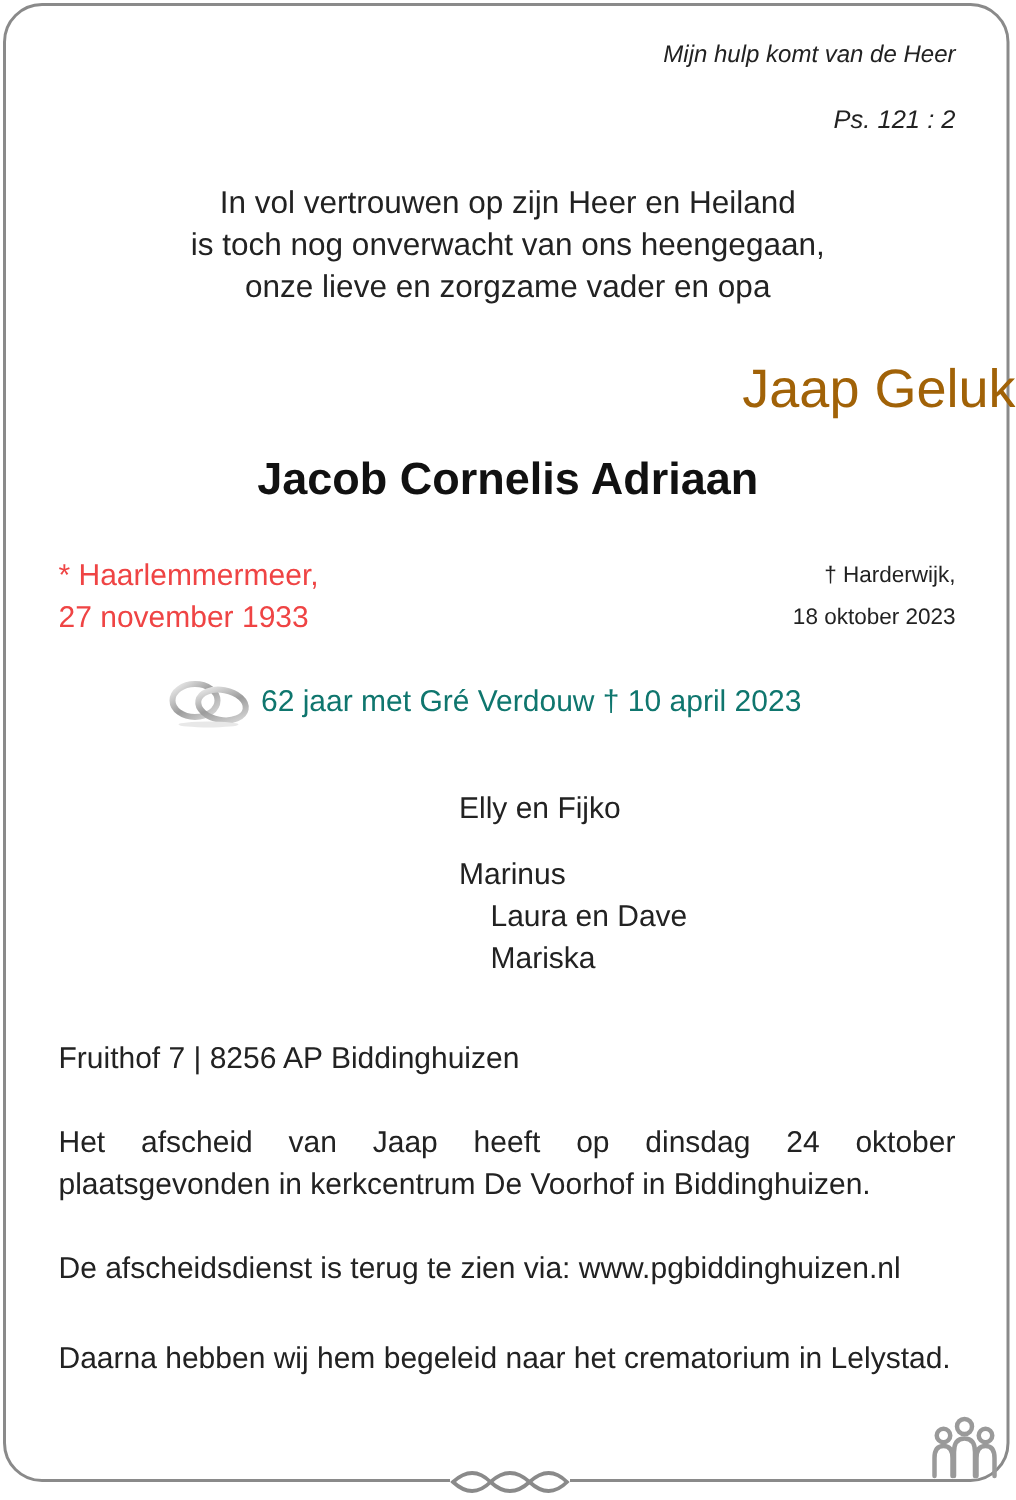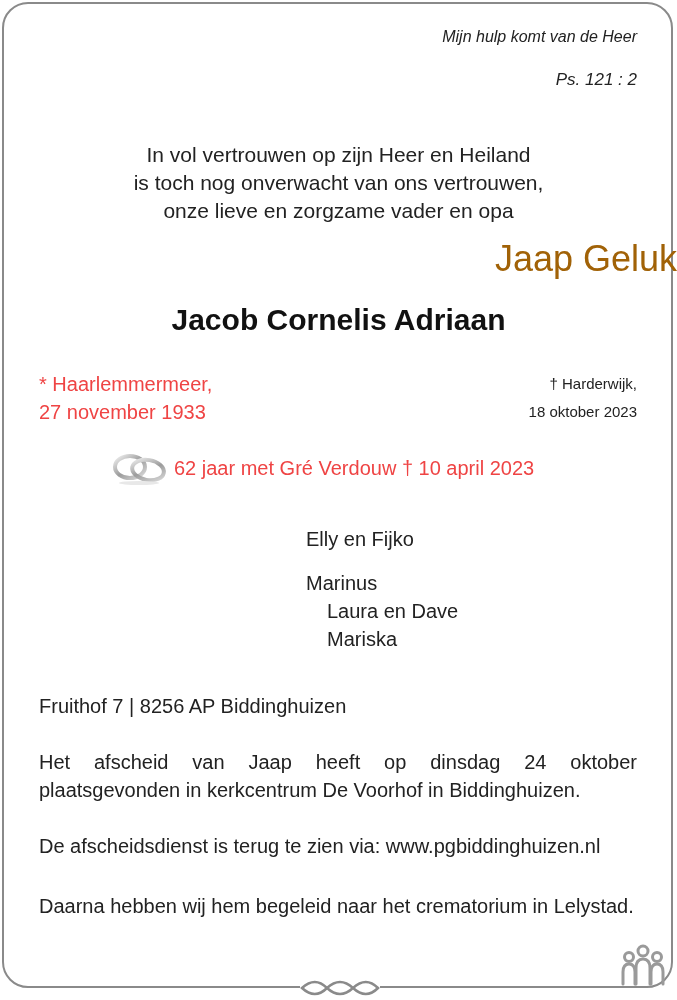--- a/index.html
+++ b/index.html
@@ -3,27 +3,27 @@
   <meta charset="utf-8">
   <style>
     html, body { margin: 0; padding: 0; background: #ffffff; }
     body { width: 677px; height: 1000px; position: relative; overflow: hidden;
            font-family: "Liberation Sans", "DejaVu Sans", sans-serif; color: #1a1a1a; }
     .card { position: absolute; left: 2px; top: 2px; width: 671px; height: 986px;
             border: 2px solid #8a8a8a; border-radius: 26px; box-sizing: border-box; background: #fff; }
     .abs { position: absolute; white-space: nowrap; }
     .motto { right: 40px; top: 28px; font-size: 16px; font-style: italic; color: #222; }
     .ref { right: 40px; top: 70px; font-size: 17px; font-style: italic; color: #222; }
-    .intro { left: 0; right: 0; top: 122px; text-align: center; font-size: 21px; line-height: 28px; color: #222; margin-top: 19px; }
+    .intro { left: 0; right: 0; top: 122px; text-align: center; font-size: 21px; line-height: 28px; color: #222; }
     .intro div { white-space: nowrap; }
     .name { left: 0; right: 0; top: 238px; text-align: right; font-size: 36px; color: #a16207; }
     .fullname { left: 0; right: 0; top: 303px; text-align: center; font-size: 30px; color: #111; font-weight: bold; }
     .birth { left: 39px; top: 370px; font-size: 20px; line-height: 28px; color: #ef4444; }
     .death { right: 40px; top: 370px; font-size: 15px; line-height: 28px; text-align: right; color: #222; }
-    .spouse { left: 110px; top: 450px; height: 36px; display: flex; align-items: center; gap: 6px; font-size: 20px; color: #ef4444; justify-content: center; }
+    .spouse { left: 110px; top: 450px; height: 36px; display: flex; align-items: center; gap: 6px; font-size: 20px; color: #0f766e; justify-content: center; }
     .rings { width: 58px; height: 36px; }
     .family { left: 259px; top: 525px; font-size: 20px; color: #222; line-height: 28px; margin-left: 47px; }
     .family .gap { height: 16px; }
     .family .indent { padding-left: 21px; }
     .body-text { left: 39px; width: 598px; font-size: 20px; line-height: 28px; color: #222; white-space: normal; }
     .address { top: 692px; }
     .p1 { top: 748px; text-align: justify; text-align-last: left; }
     .p2 { top: 832px; }
     .p3 { top: 850px; text-align: justify; text-align-last: left; margin-top: 42px; }
     .people-icon { position: absolute; right: 10px; bottom: 14px; width: 48px; height: 42px; }
@@ -32,21 +32,21 @@
 </head>
 <body>
 
 <div class="card"></div>
 
 <div class="abs motto">Mijn hulp komt van de Heer</div>
 <div class="abs ref">Ps. 121 : 2</div>
 
 <div class="abs intro">
   <div>In vol vertrouwen op zijn Heer en Heiland</div>
-  <div>is toch nog onverwacht van ons vertrouwen,</div>
+  <div>is toch nog onverwacht van ons heengegaan,</div>
   <div>onze lieve en zorgzame vader en opa</div>
 </div>
 
 <div class="abs name">Jaap Geluk</div>
 <div class="abs fullname">Jacob Cornelis Adriaan</div>
 
 <div class="abs birth">
   <div>* Haarlemmermeer,</div>
   <div>27 november 1933</div>
 </div>

